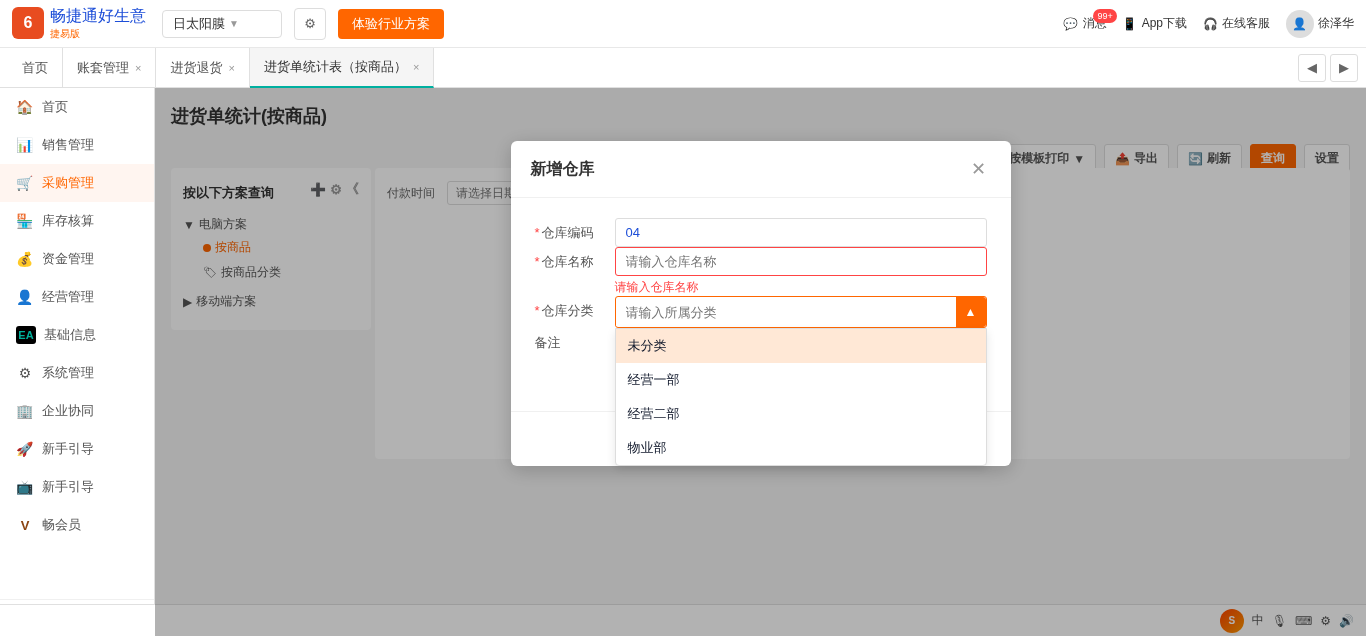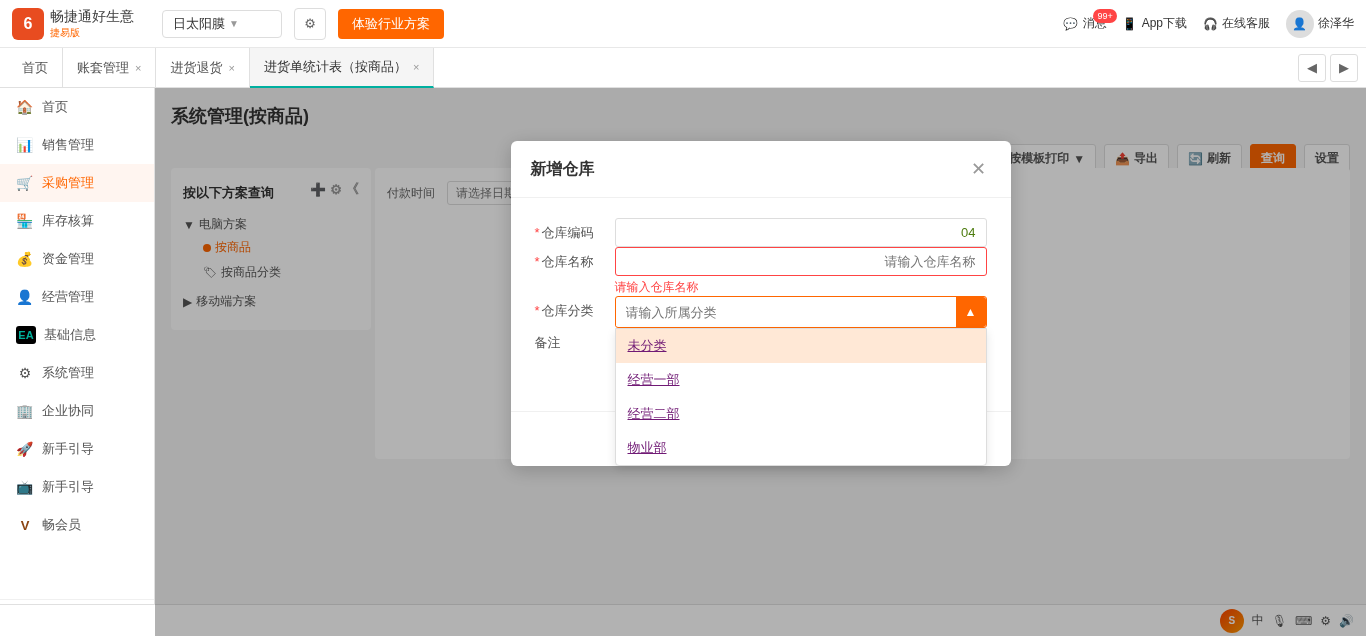--- a/index.html
+++ b/index.html
@@ -22,21 +22,21 @@
       align-items: center;
       gap: 6px;
     }
     .logo-icon {
       width: 32px; height: 32px;
       background: #e84c20;
       border-radius: 6px;
       display: flex; align-items: center; justify-content: center;
       color: #fff; font-weight: bold; font-size: 16px;
     }
-    .logo-text { font-size: 14px; color: #404040; line-height: 1.3; }
+    .logo-text { font-size: 16px; color: #1d4ed8; line-height: 1.3; }
     .logo-sub { font-size: 10px; color: #ff6600; }
     .header-middle {
       flex: 1;
       display: flex;
       align-items: center;
       gap: 12px;
     }
     .store-selector {
       display: flex; align-items: center; gap: 4px;
       border: 1px solid #ddd; border-radius: 4px;
@@ -244,23 +244,22 @@
     .form-label {
       width: 80px; color: #555; font-size: 13px;
       padding-top: 6px; flex-shrink: 0;
     }
     .form-label.required::before {
       content: '*'; color: #ff4444; margin-right: 2px;
     }
     .form-control-wrap { flex: 1; position: relative; }
     .form-input {
       width: 100%; border: 1px solid #ddd; border-radius: 3px;
-      padding: 6px 10px; font-size: 13px; color: #4d7c0f;
+      padding: 6px 10px; font-size: 13px; color: #1d4ed8;
       outline: none;
-      text-align: right;
     }
     .form-input.error { border-color: #ff4444; }
     .error-msg { color: #ff4444; font-size: 12px; margin-top: 3px; }
     .form-textarea {
       width: 100%; border: 1px solid #ddd; border-radius: 3px;
       padding: 6px 10px; font-size: 13px; color: #333;
       height: 60px; resize: none; outline: none;
     }
 
     
@@ -283,22 +282,21 @@
     .dropdown-list {
       position: absolute; top: 100%; left: 0; right: 0;
       background: #fff;
       border: 1px solid #ddd;
       border-radius: 0 0 4px 4px;
       z-index: 200;
       box-shadow: 0 4px 10px rgba(0,0,0,0.1);
     }
     .dropdown-option {
       padding: 8px 12px; cursor: pointer; font-size: 13px;
-      color: #701a75;
-      text-decoration: underline;
+      color: #0f172a;
     }
     .dropdown-option.selected { background: #ffe8d6; }
     .btn-save {
       padding: 6px 20px; border: none;
       border-radius: 3px; background: #ff6600;
       cursor: pointer; color: #fff; font-size: 13px;
     }
 
     
     .bg-table {
@@ -456,21 +454,21 @@
       <span class="si-icon" style="font-size:13px;font-weight:bold;color:#8b4513;">V</span>
       <span>畅会员</span>
     </div>
     <div class="sidebar-bottom">
       <div class="sidebar-collapse-btn">⚙</div>
       <div class="sidebar-collapse-btn">🔊</div>
     </div>
   </div>
 
   <div class="content-area">
-    <div class="page-title">系统管理(按商品)</div>
+    <div class="page-title">进货单统计(按商品)</div>
 
     <div class="toolbar-row">
       <div class="toolbar-btn">
         <span>🖨</span>
         <span>按模板打印</span>
         <span>▼</span>
       </div>
       <div class="toolbar-btn">
         <span>📤</span>
         <span>导出</span>

